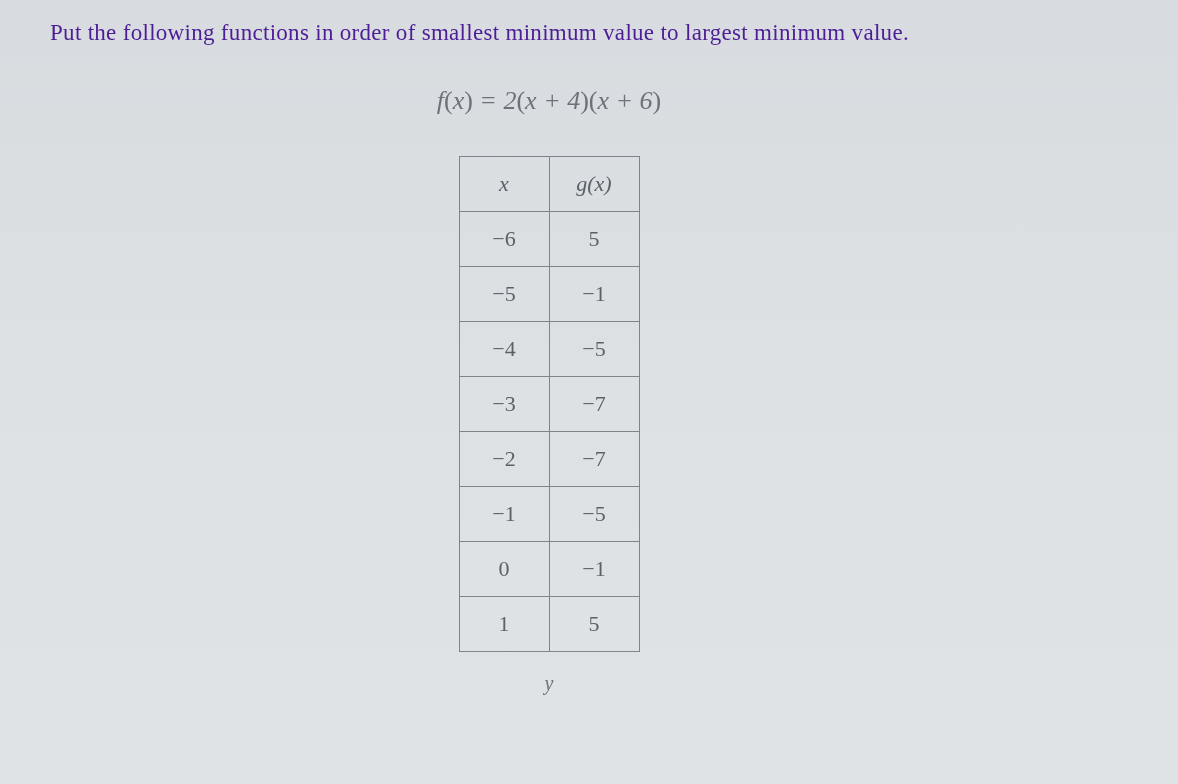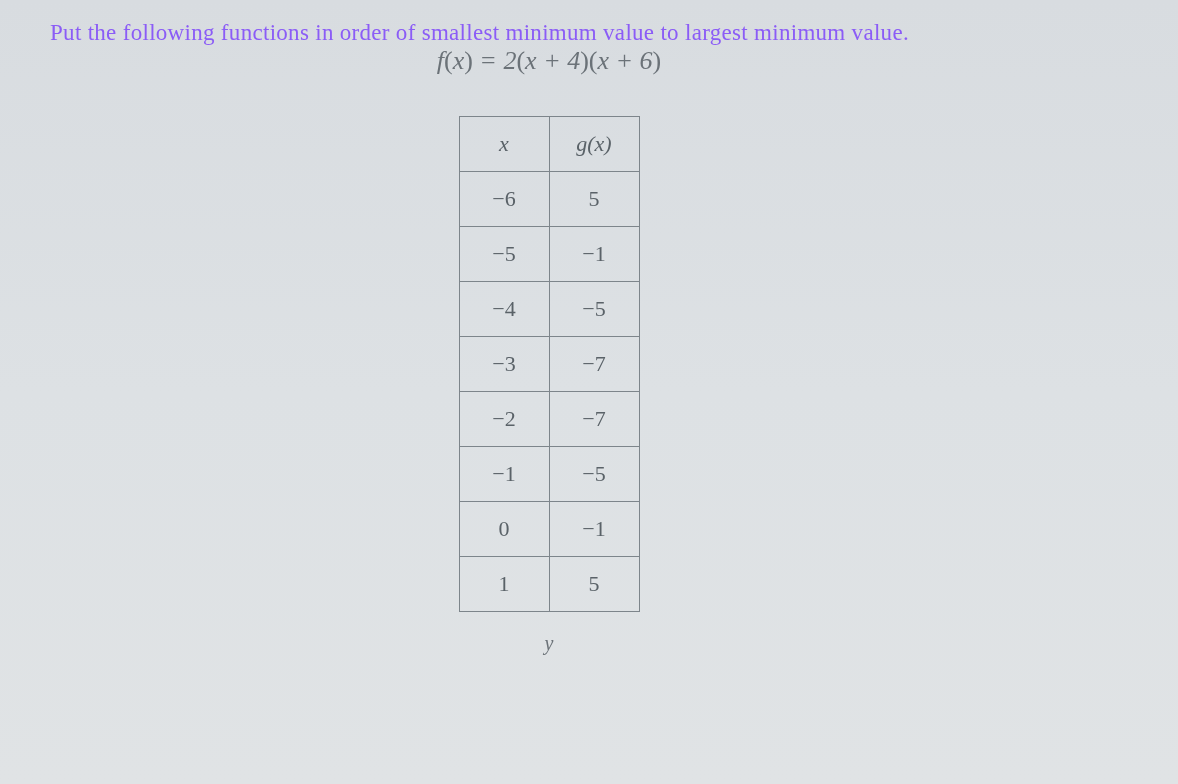--- a/index.html
+++ b/index.html
@@ -12,21 +12,22 @@
       height: 784px;
       background: linear-gradient(to bottom, #d8dce0 0%, #dde1e4 50%, #e0e3e5 100%);
       font-family: Georgia, 'Times New Roman', serif;
       color: #5a6268;
       padding: 20px 50px;
       position: relative;
       overflow: hidden;
     }
     .prompt-text {
       font-size: 23px;
-      color: #8b5cf6;
+      color: #4c1d95;
+      margin-bottom: 40px;
       letter-spacing: 0.3px;
     }
     .function-expr {
       font-size: 26px;
       color: #6b7278;
       text-align: center;
       margin-left: -80px;
       margin-bottom: 40px;
       font-style: italic;
     }

